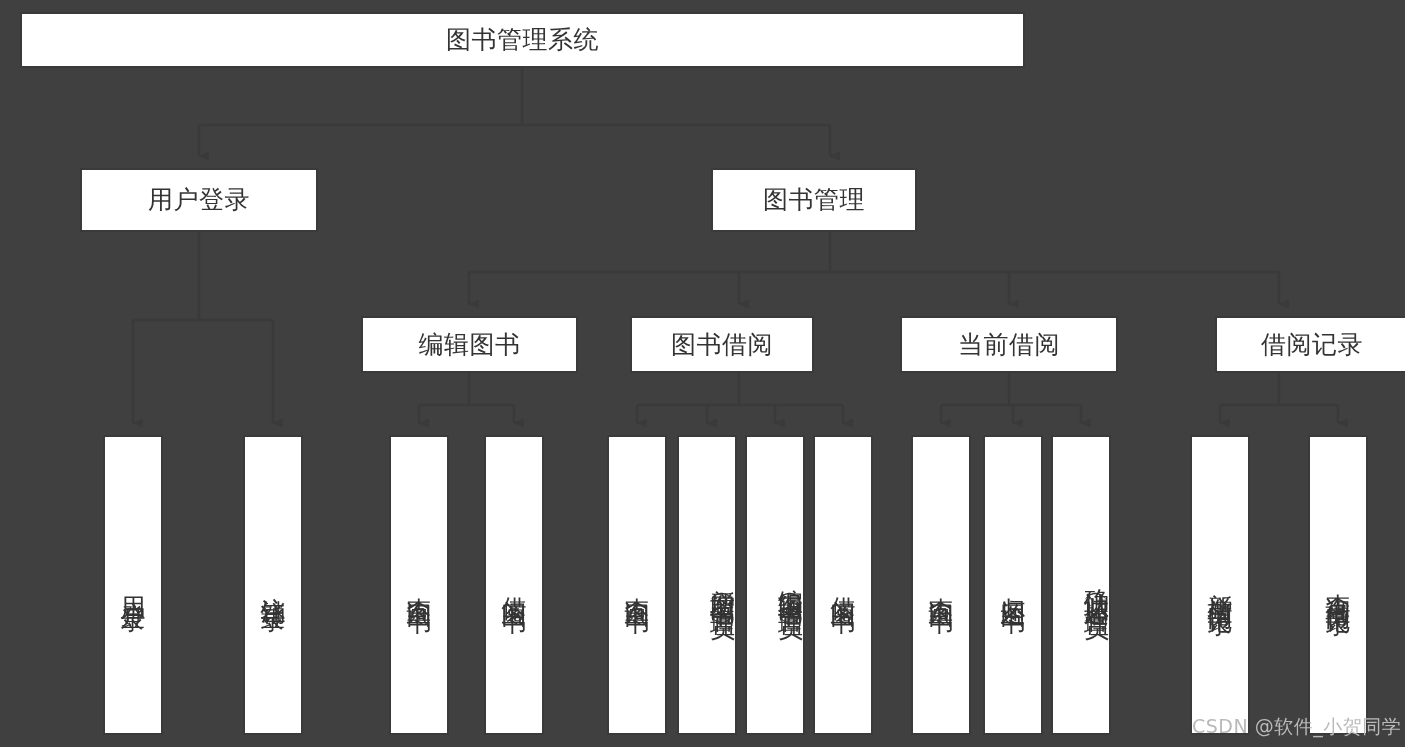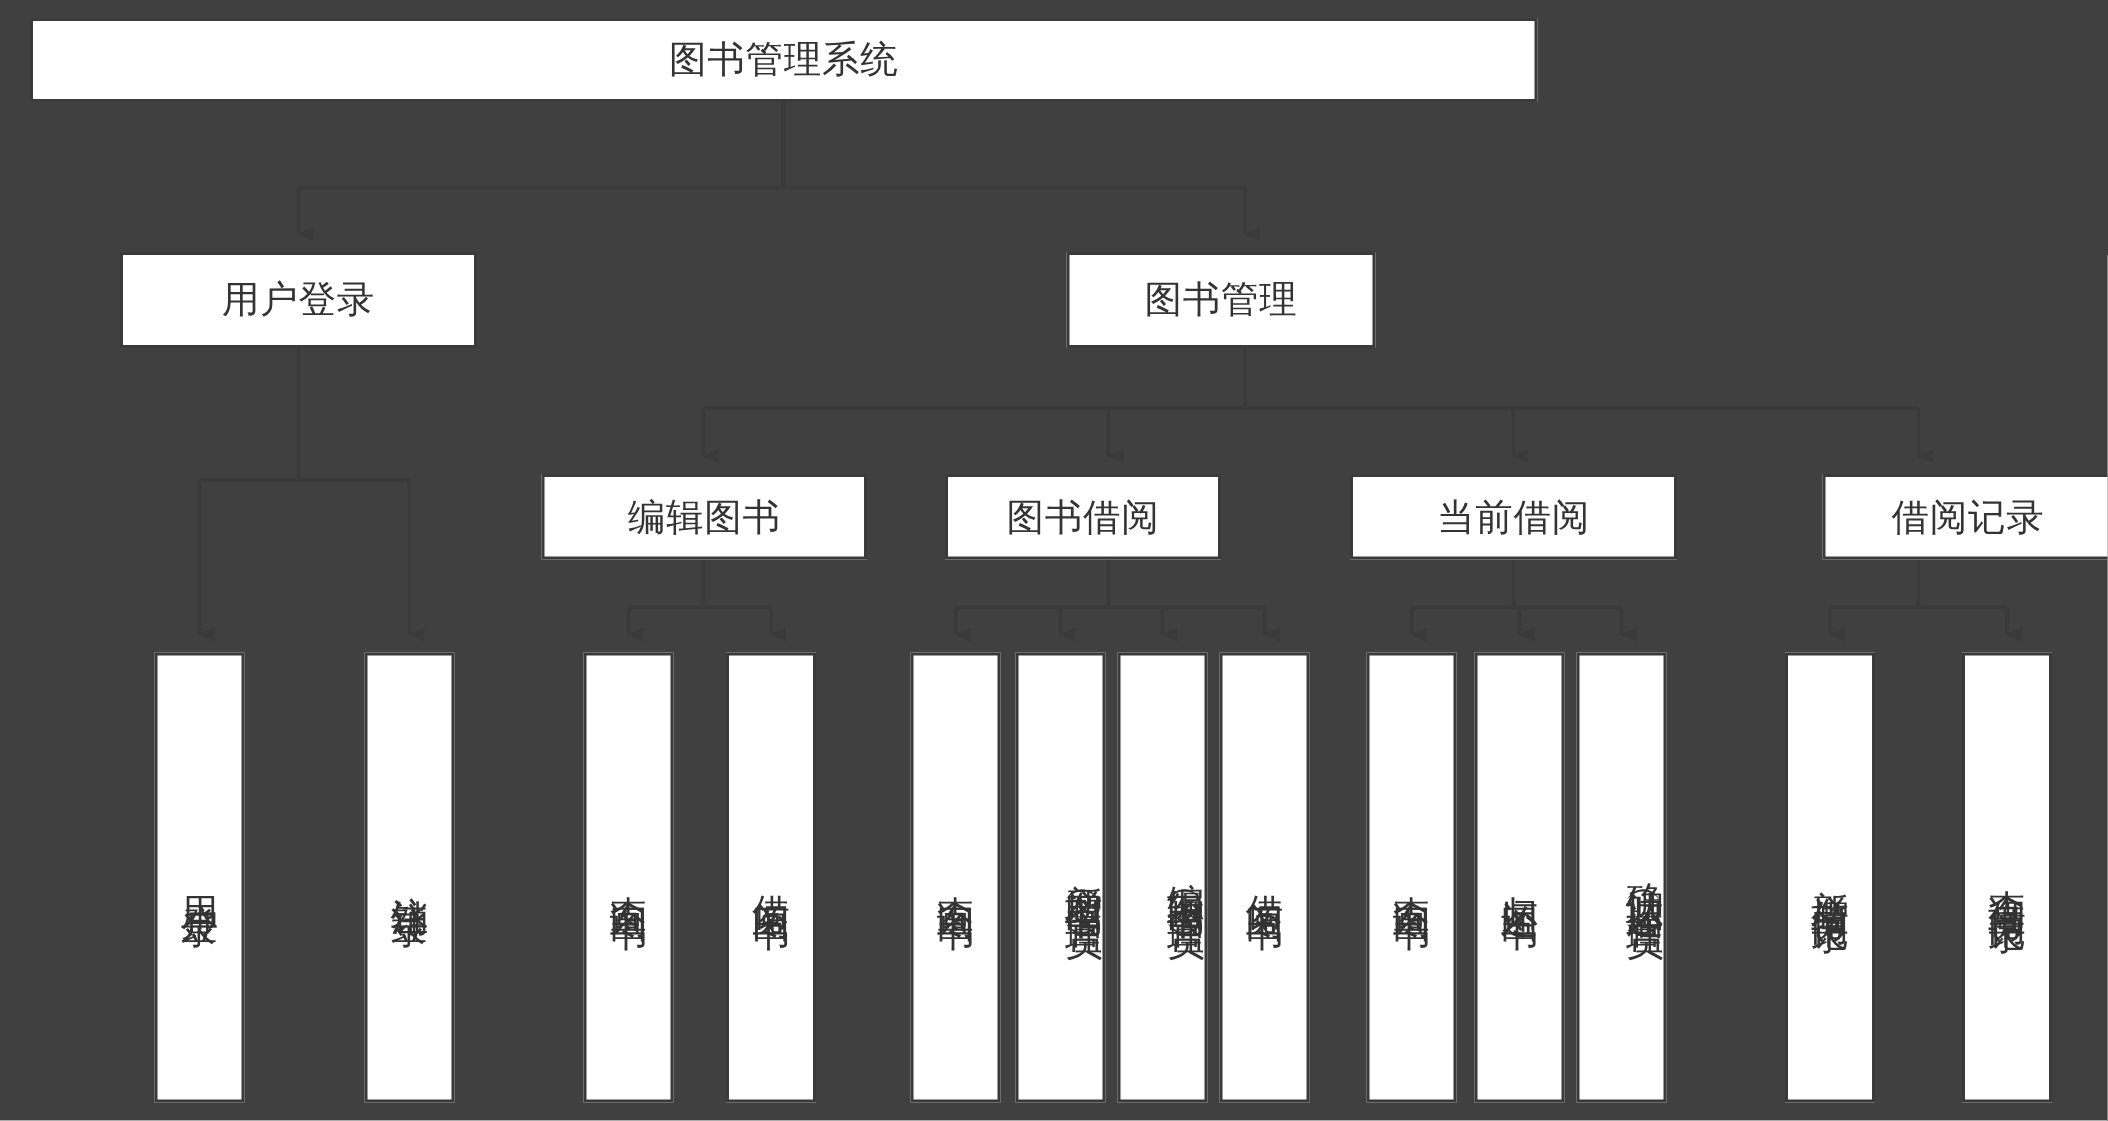--- a/index.html
+++ b/index.html
@@ -182,13 +182,14 @@
         <span>确认归还（管理员）</span>
       </div>
       <div class="node node-v vcenter" style="left: 1190px; top: 435px; width: 60px; height: 300px;">
         <span>新增借阅记录</span>
       </div>
       <div class="node node-v vcenter" style="left: 1308px; top: 435px; width: 60px; height: 300px;">
         <span>查询借阅记录</span>
       </div>
     </div>
 
+  <div class="watermark" style="left:1192px; top:714px;">CSDN @软件_小贺同学</div>
 </div>
 
 </body></html>

